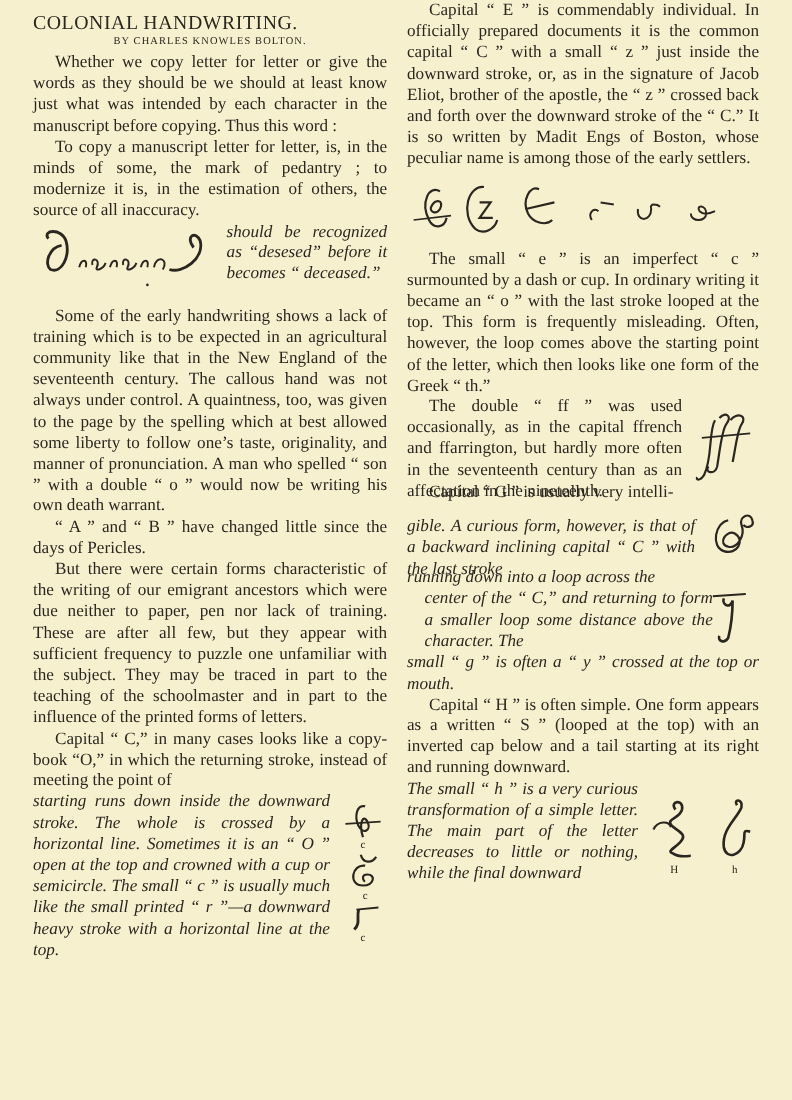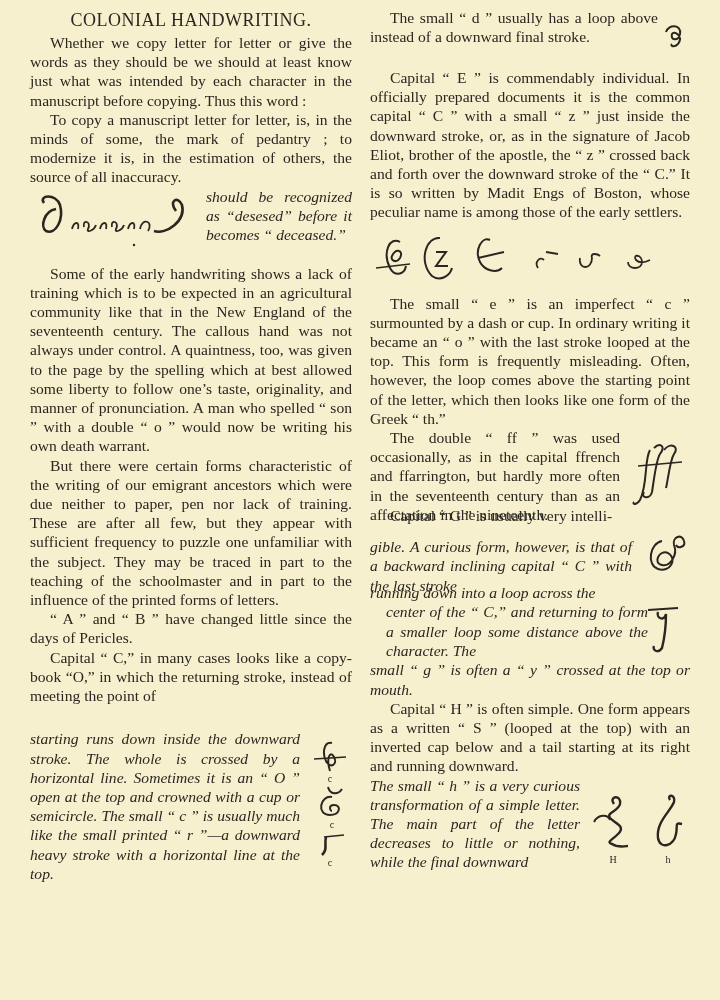--- a/index.html
+++ b/index.html
@@ -8,21 +8,21 @@
     background:#f7f0cf;
     font-family:"Liberation Serif", "DejaVu Serif", serif;
     color:#2a2620;
     position:relative;
   }
   .page { position:absolute; inset:0; }
   .col { position:absolute; top:0; }
   .col-left { left:30px; width:322px; }
   .col-right { left:370px; width:320px; }
   .title {
-    text-align:center; font-size:18px; letter-spacing:0.5px;
+    text-align:left; font-size:18px; letter-spacing:0.5px;
     margin:10px 0 2px 0; font-weight:normal;
   }
   .byline {
     text-align:center; font-size:9.5px; letter-spacing:1px;
     margin:0 0 4px 0;
   }
   p {
     margin:0; font-size:15.6px; line-height:19.2px;
     text-align:justify; text-indent:20px;
   }
@@ -32,42 +32,43 @@
   .fig svg { display:block; }
   .fig-label { font-size:10px; text-align:center; display:block; }
 </style>
 </head>
 <body>
 
 <div class="page">
 
   <div class="col col-left">
     <div class="title">COLONIAL HANDWRITING.</div>
+    <div class="byline">BY CHARLES KNOWLES BOLTON.</div>
 
     <p>Whether we copy letter for letter or give the words as they should be we should at least know just what was intended by each character in the manuscript before copying.   Thus this word :</p>
     <p>To copy a manuscript letter for letter, is, in the minds of some, the mark of pedantry ; to modernize it is, in the estimation of others, the source of all inaccuracy.</p>
 
     <div class="float-wrap" style="height:77px;">
       <div class="fig" style="left:6px; top:4px;">
         <svg width="160" height="60" viewBox="0 0 160 60">
           <path d="M8 12 C2 4, 20 2, 24 14 C28 28, 20 44, 10 40 C4 36, 8 20, 20 18" fill="none" stroke="#2a2620" stroke-width="2.6"></path>
           <path d="M36 38 C38 30, 44 30, 42 38 M48 36 C46 28, 56 30, 52 38 C50 42, 58 40, 60 34 M64 38 C66 30, 72 30, 70 38 M76 36 C74 28, 84 30, 80 38 C78 42, 86 40, 88 34 M92 38 C94 30, 100 30, 98 38 M104 38 C106 26, 118 30, 112 40" fill="none" stroke="#2a2620" stroke-width="1.8"></path>
           <path d="M118 40 C130 44, 150 30, 146 14 C142 4, 132 10, 140 20" fill="none" stroke="#2a2620" stroke-width="2.6"></path>
           <circle cx="98" cy="54" r="1.2" fill="#2a2620"></circle>
         </svg>
       </div>
       <p class="noind" style="position:absolute; left:176px; width:146px; top:0;">should be recognized as “desesed” before it becomes “ deceased.”</p>
     </div>
 
     <p>Some of the early handwriting shows a lack of training which is to be expected in an agricultural community like that in the New England of the seventeenth century.  The callous hand was not always under control.  A quaintness, too, was given to the page by the spelling which at best allowed some liberty to follow one’s taste, originality, and manner of pronunciation.  A man who spelled “ son ” with a double “ o ” would now be writing his own death warrant.</p>
+    <p>“ A ” and “ B ” have changed little since the days of Pericles.</p>
     <p>But there were certain forms characteristic of the writing of our emigrant ancestors which were due neither to paper, pen nor lack of training.   These are after all few, but they appear with sufficient frequency to puzzle one unfamiliar with the subject.  They may be traced in part to the teaching of the schoolmaster and in part to the influence of the printed forms of letters.</p>
-    <p>“ A ” and “ B ” have changed little since the days of Pericles.</p>
     <p>Capital “ C,” in many cases looks like a copy-book “O,” in which the returning stroke, instead of meeting the point of</p>
 
-    <div class="float-wrap" style="height:140px;margin-top:24px;">
+    <div class="float-wrap" style="height:140px;">
       <p class="noind" style="position:absolute; left:0; width:270px; top:0;">starting runs down inside the downward stroke.  The whole is crossed by a horizontal line.   Sometimes it is an “ O ” open at the top and crowned with a cup or semicircle. The small “ c ” is usually much like the small printed “ r ”—a downward heavy stroke with a horizontal line at the top.</p>
       <div class="fig" style="left:280px; top:10px; width:40px;">
         <svg width="40" height="34" viewBox="0 0 40 34">
           <path d="M22 4 C14 2, 12 14, 16 22 C20 30, 28 26, 24 18 C20 10, 16 20, 20 32" fill="none" stroke="#2a2620" stroke-width="2"></path>
           <path d="M4 20 L36 18" stroke="#2a2620" stroke-width="1.6"></path>
         </svg>
         <span class="fig-label">c</span>
       </div>
       <div class="fig" style="left:282px; top:56px; width:40px;">
         <svg width="40" height="34" viewBox="0 0 40 34">
@@ -80,28 +81,20 @@
         <svg width="40" height="26" viewBox="0 0 40 26">
           <path d="M14 6 L34 4" stroke="#2a2620" stroke-width="1.6"></path>
           <path d="M16 6 C14 14, 18 18, 12 24" fill="none" stroke="#2a2620" stroke-width="2.6"></path>
         </svg>
         <span class="fig-label">c</span>
       </div>
     </div>
   </div>
 
   <div class="col col-right">
-    <div class="float-wrap" style="height:60px; margin-top:8px;">
-      <p style="position:absolute; left:0; width:288px; top:0;">The small “ d ” usually has a loop above instead of a downward final stroke.</p>
-      <div class="fig" style="left:290px; top:14px;">
-        <svg width="30" height="30" viewBox="0 0 30 30">
-          <path d="M6 10 C8 2, 22 2, 20 12 C18 20, 10 18, 12 12 C14 8, 24 14, 18 22 C14 26, 10 24, 12 22" fill="none" stroke="#2a2620" stroke-width="2"></path>
-        </svg>
-      </div>
-    </div>
 
     <p>Capital “ E ” is commendably individual.  In officially prepared documents it is the common capital “ C ” with a small “ z ” just inside the downward stroke, or, as in the signature of Jacob Eliot, brother of the apostle, the “ z ” crossed back and forth over the downward stroke of the “ C.”  It is so written by Madit Engs of Boston, whose peculiar name is among those of the early settlers.</p>
 
     <div class="float-wrap" style="height:72px;">
       <svg width="320" height="72" viewBox="0 0 320 72">
         <path d="M30 20 C20 14, 12 30, 20 46 C24 54, 34 54, 36 44 M22 34 C26 26, 34 28, 30 36 C26 42, 20 38, 22 34" fill="none" stroke="#2a2620" stroke-width="2"></path>
         <path d="M6 46 L40 42" stroke="#2a2620" stroke-width="1.6"></path>
         <path d="M70 16 C56 14, 48 40, 62 54 C70 60, 80 54, 82 46 M66 30 L76 30 L66 44 L78 44" fill="none" stroke="#2a2620" stroke-width="2"></path>
         <path d="M120 18 C112 14, 104 28, 110 40 C114 48, 126 52, 132 46 M108 36 L134 30" fill="none" stroke="#2a2620" stroke-width="2"></path>
         <path d="M168 46 C164 40, 170 34, 174 38 M176 30 L188 32" fill="none" stroke="#2a2620" stroke-width="1.8"></path>

